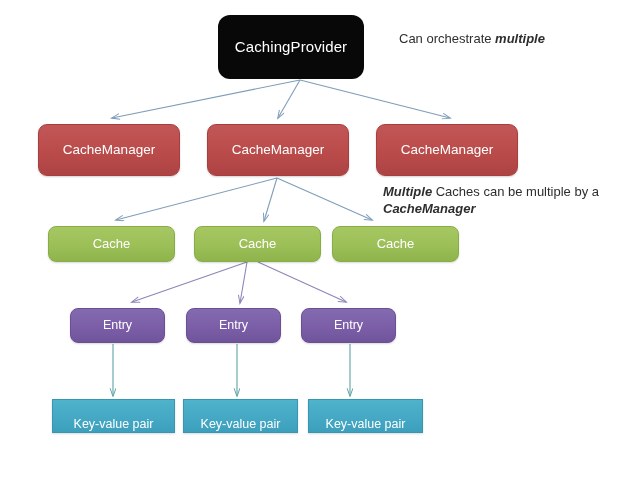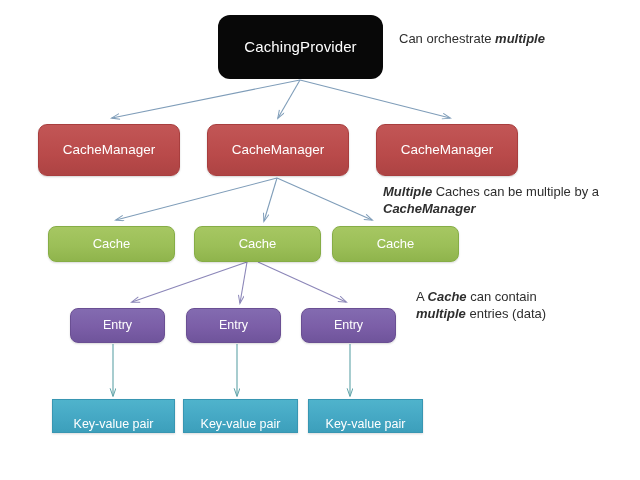--- a/index.html
+++ b/index.html
@@ -122,21 +122,21 @@
       <line x1="258" y1="262" x2="346" y2="302" stroke="#8b86b8" stroke-width="1.1" marker-end="url(#ah-purple)"></line>
     </g>
 
     <g>
       <line x1="113" y1="344" x2="113" y2="396" stroke="#5fa3a8" stroke-width="1.1" marker-end="url(#ah-teal)"></line>
       <line x1="237" y1="344" x2="237" y2="396" stroke="#5fa3a8" stroke-width="1.1" marker-end="url(#ah-teal)"></line>
       <line x1="350" y1="344" x2="350" y2="396" stroke="#5fa3a8" stroke-width="1.1" marker-end="url(#ah-teal)"></line>
     </g>
   </svg>
 
-  <div class="node node-provider" style="left:218px; top:15px; width:165px; height:64px;">
+  <div class="node node-provider" style="left:218px; top:15px; width:146px; height:64px;">
     <span>CachingProvider</span>
   </div>
 
   <div class="node node-manager" style="left:38px; top:124px; width:142px; height:52px;">
     <span>CacheManager</span>
   </div>
   <div class="node node-manager" style="left:207px; top:124px; width:142px; height:52px;">
     <span>CacheManager</span>
   </div>
   <div class="node node-manager" style="left:376px; top:124px; width:142px; height:52px;">
@@ -175,19 +175,15 @@
 
   <div class="annotation" style="left:399px; top:30px; width:225px;">
     <span>Can orchestrate </span><b>multiple</b><br>
   </div>
 
   <div class="annotation" style="left:383px; top:183px; width:258px;">
     <b>Multiple</b><span> Caches can be multiple by a</span><br>
     <b>CacheManager</b>
   </div>
 
-  <div class="annotation" style="left:416px; top:288px; width:215px;">
-    <span>A </span><b>Cache</b><span> can contain</span><br>
-    <b>multiple</b><span> entries (data)</span>
-  </div>
 
 
 </div>
 
 </body></html>

